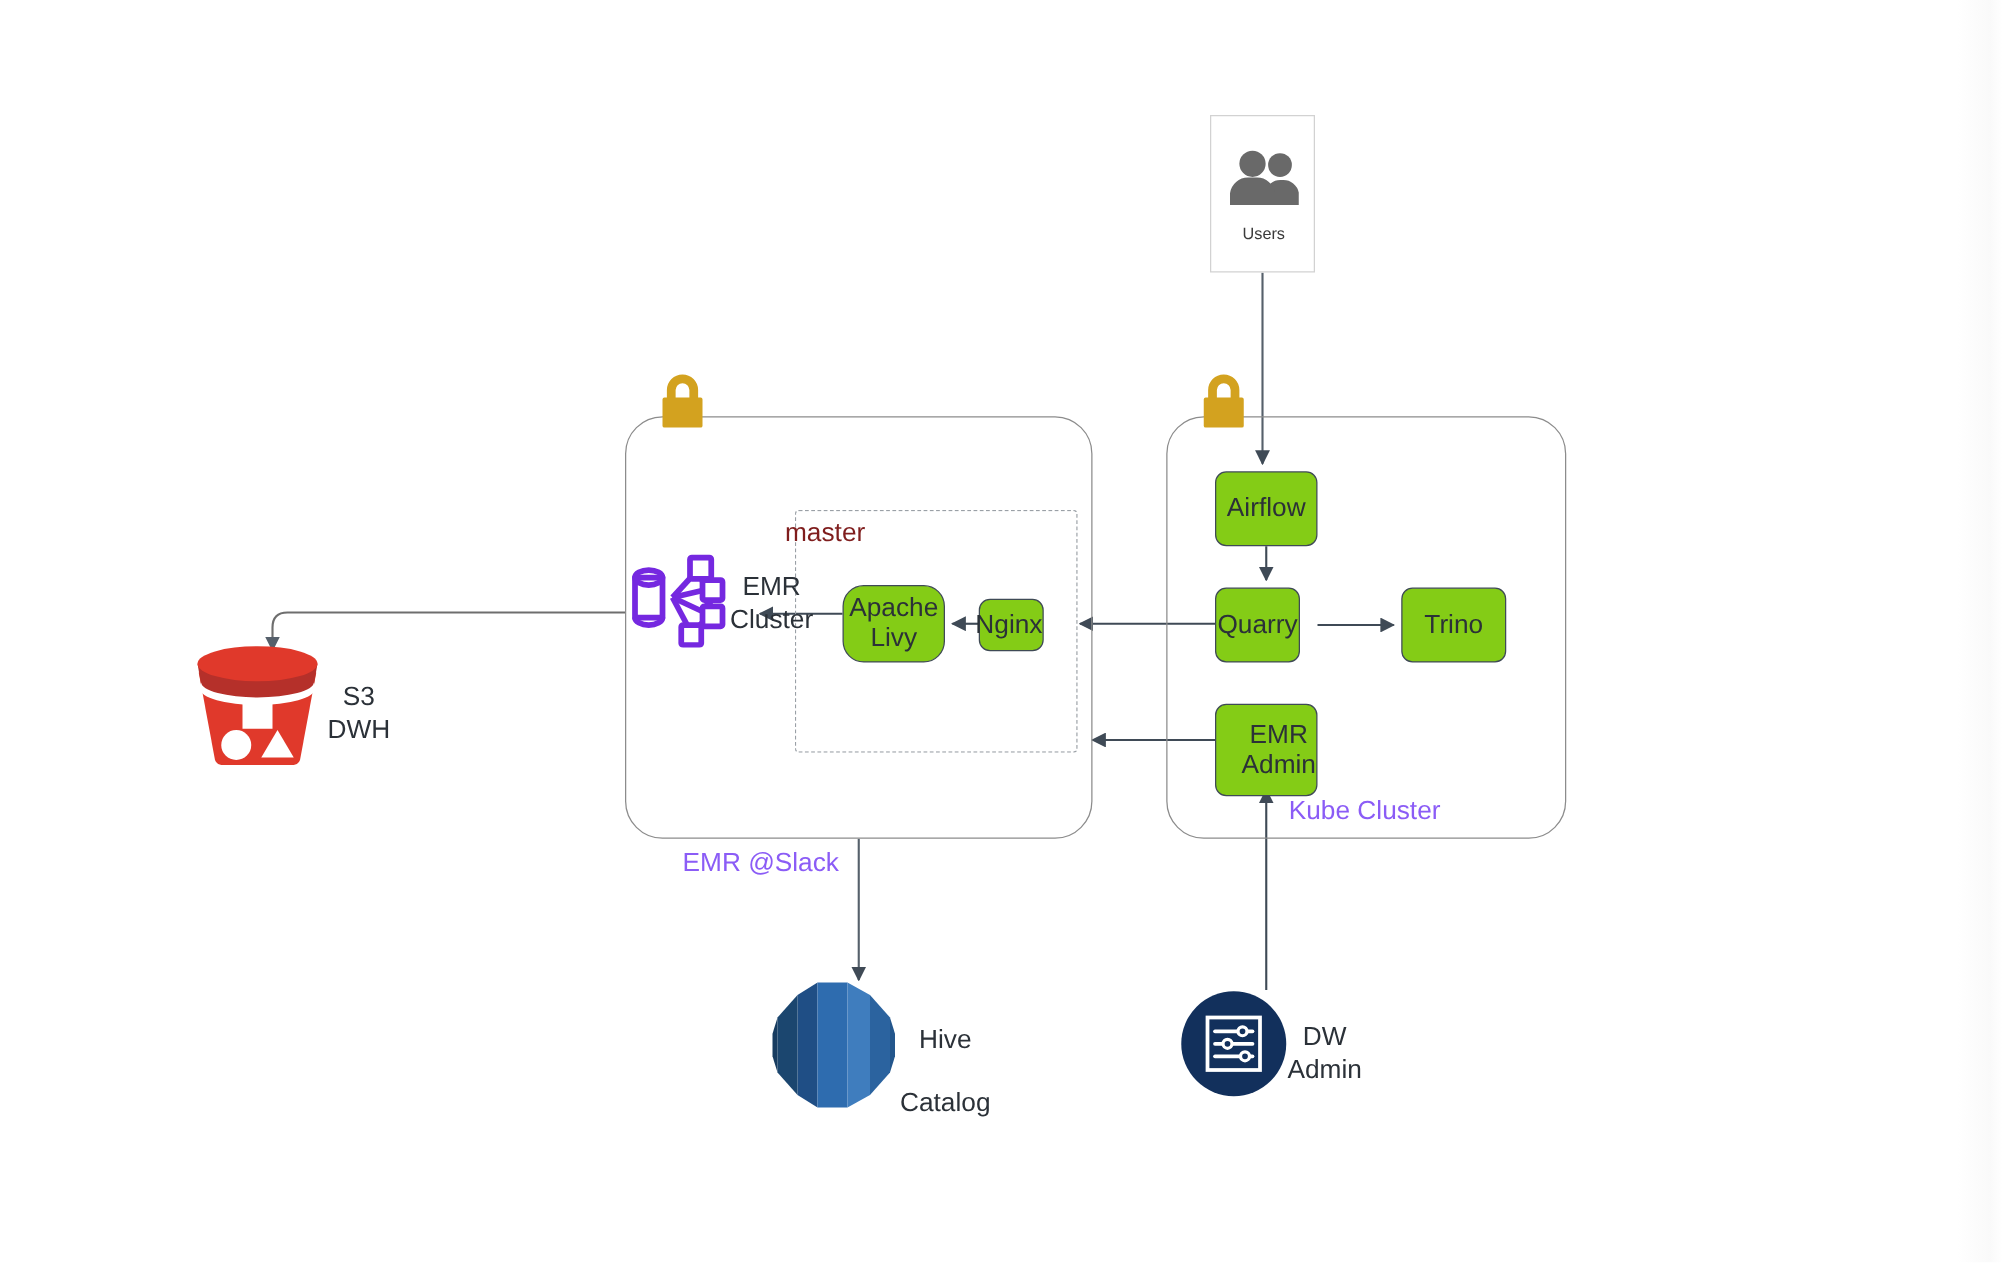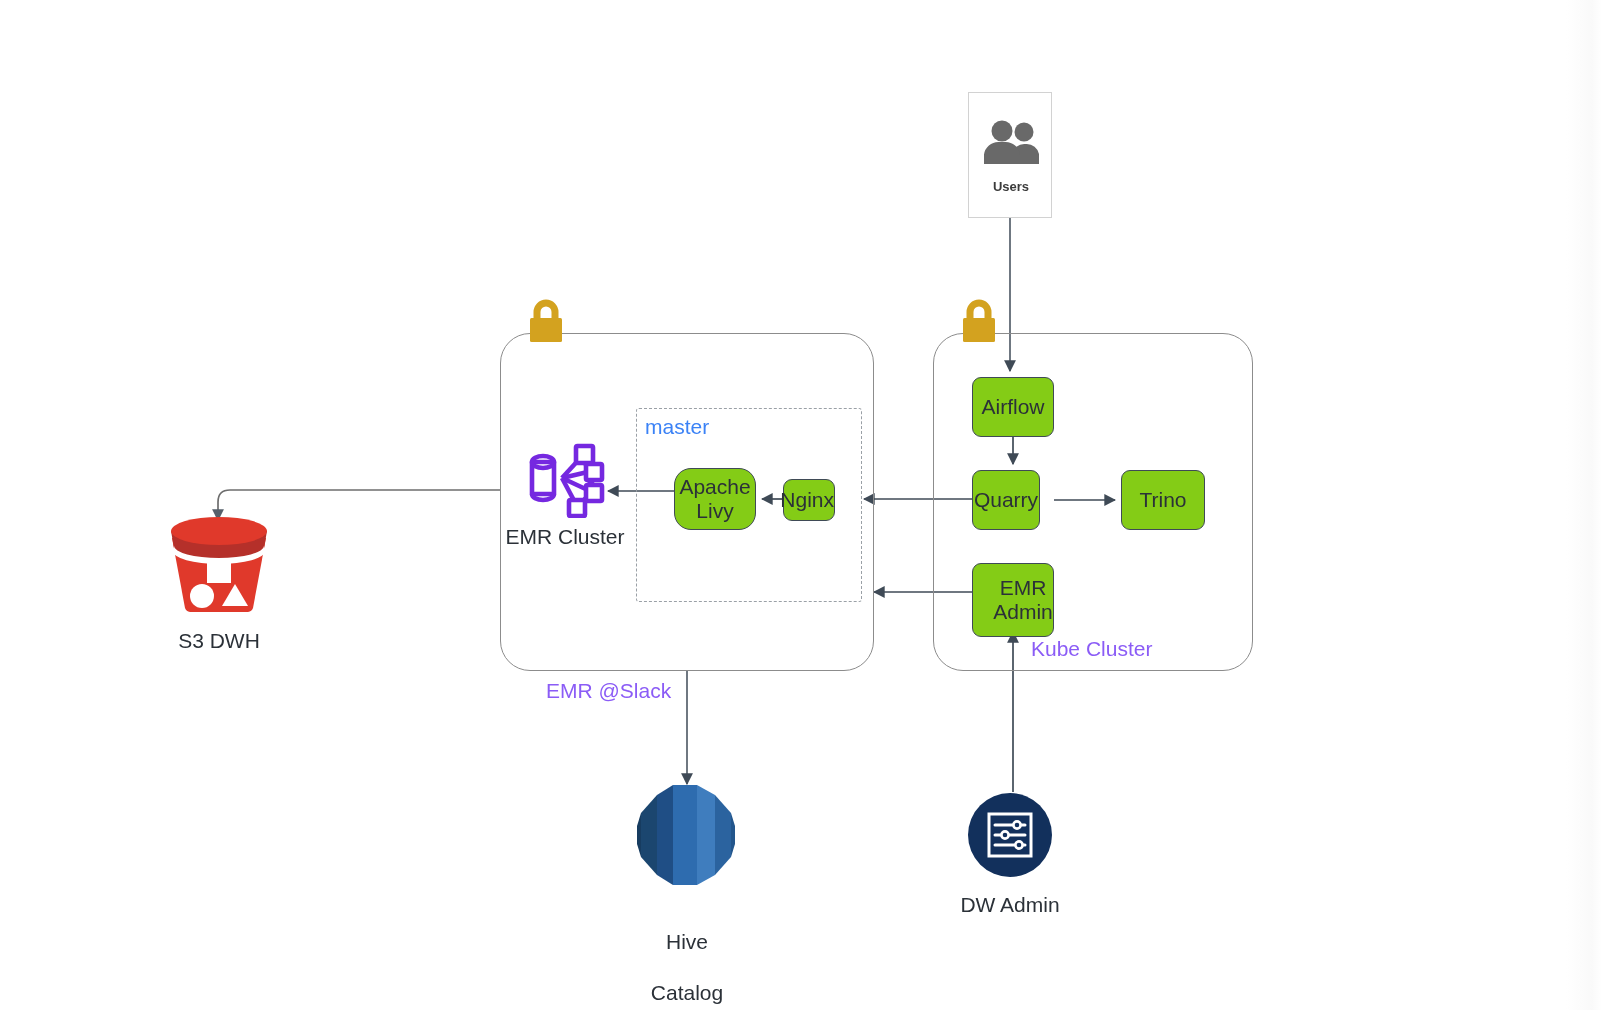--- a/index.html
+++ b/index.html
@@ -52,23 +52,23 @@
   
   #master-group {
     position: absolute;
     left: 636px; top: 408px;
     width: 226px; height: 194px;
     border: 1.6px dashed #9aa0a6;
     border-radius: 3px;
   }
   #master-label {
     position: absolute;
-    left: 645px; top: 415px;
+    left: 628px; top: 415px;
     font-size: 21px;
-    color: #3b82f6;
+    color: #7f1d1d;
   }
 
   
   .node {
     position: absolute;
     border: 1.5px solid #3f4a56;
     border-radius: 9px;
     background: #84cc16;
     display: flex;
     align-items: center;
@@ -100,29 +100,29 @@
     left: 0; top: 14px;
     width: 84px; height: 70px;
     display: flex; align-items: center; justify-content: center;
   }
   #users-label {
     position: absolute;
     left: 0; top: 86px;
     width: 84px;
     text-align: center;
     font-size: 13px;
-    font-weight: bold;
+    font-weight: normal;
     color: #3b3b3b;
   }
 
   
   .icon-node {
     position: absolute;
     display: flex;
-    flex-direction: column;
+    flex-direction: row;
     align-items: center;
     z-index: 4;
   }
   .icon-caption {
     font-size: 21px;
     color: #2b3138;
     text-align: center;
     line-height: 1.2;
     white-space: pre-line;
   }

